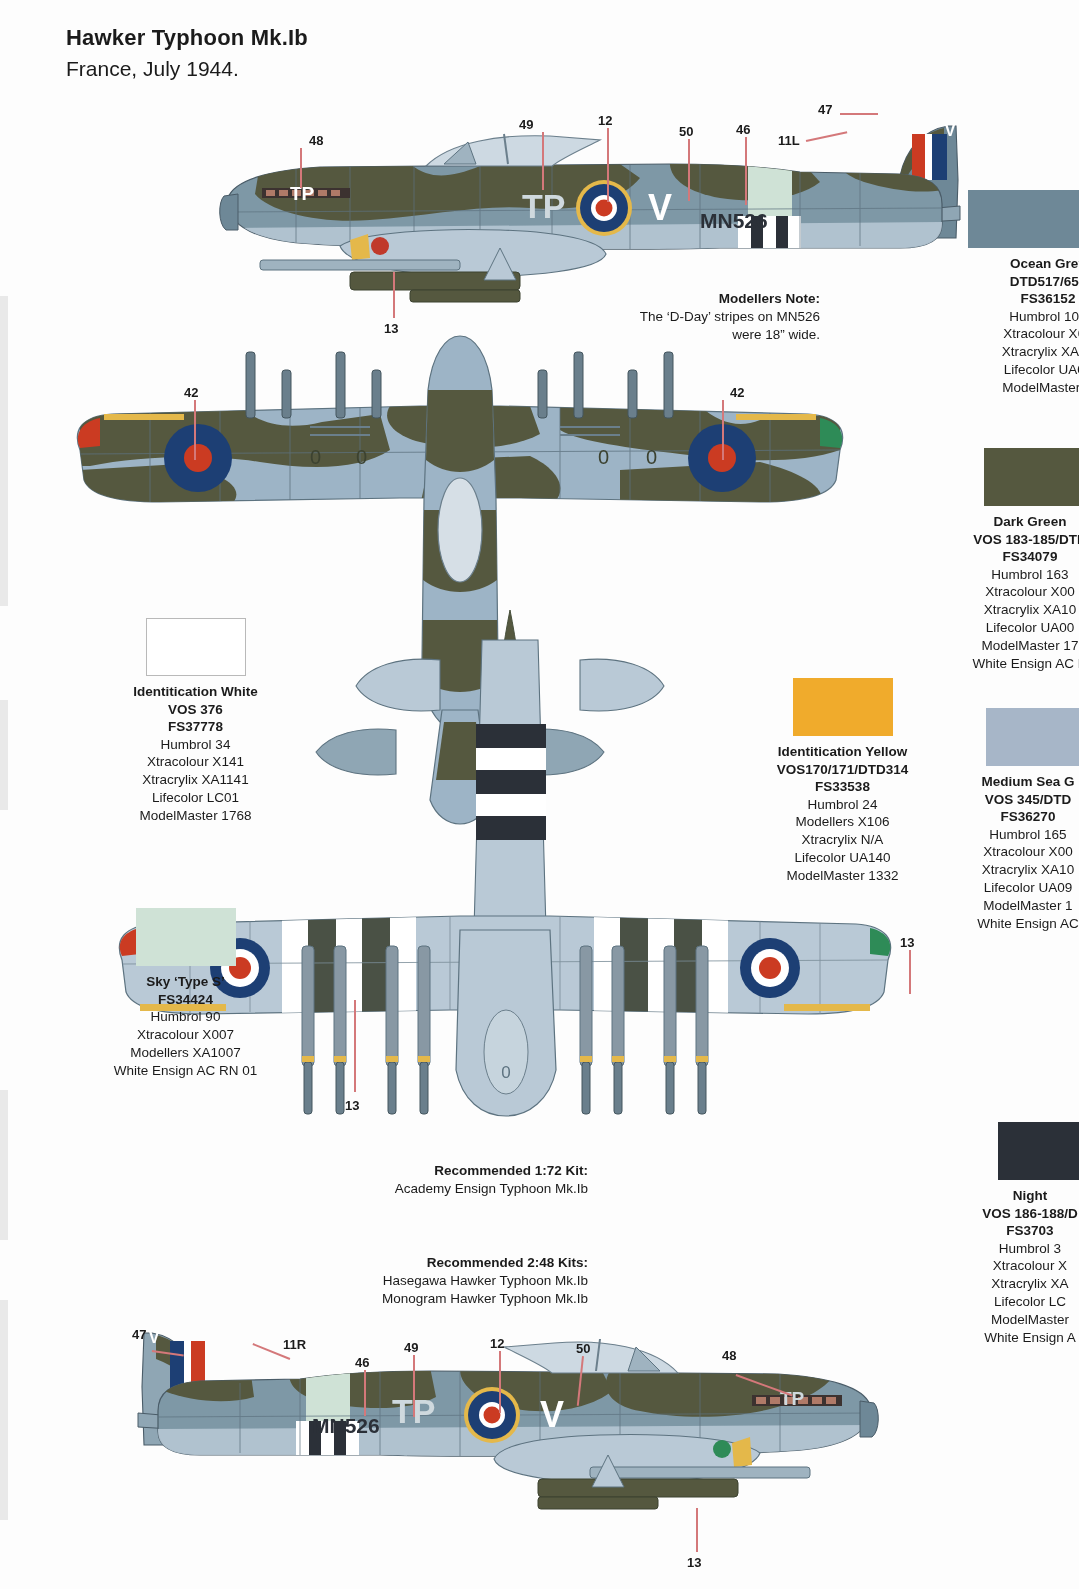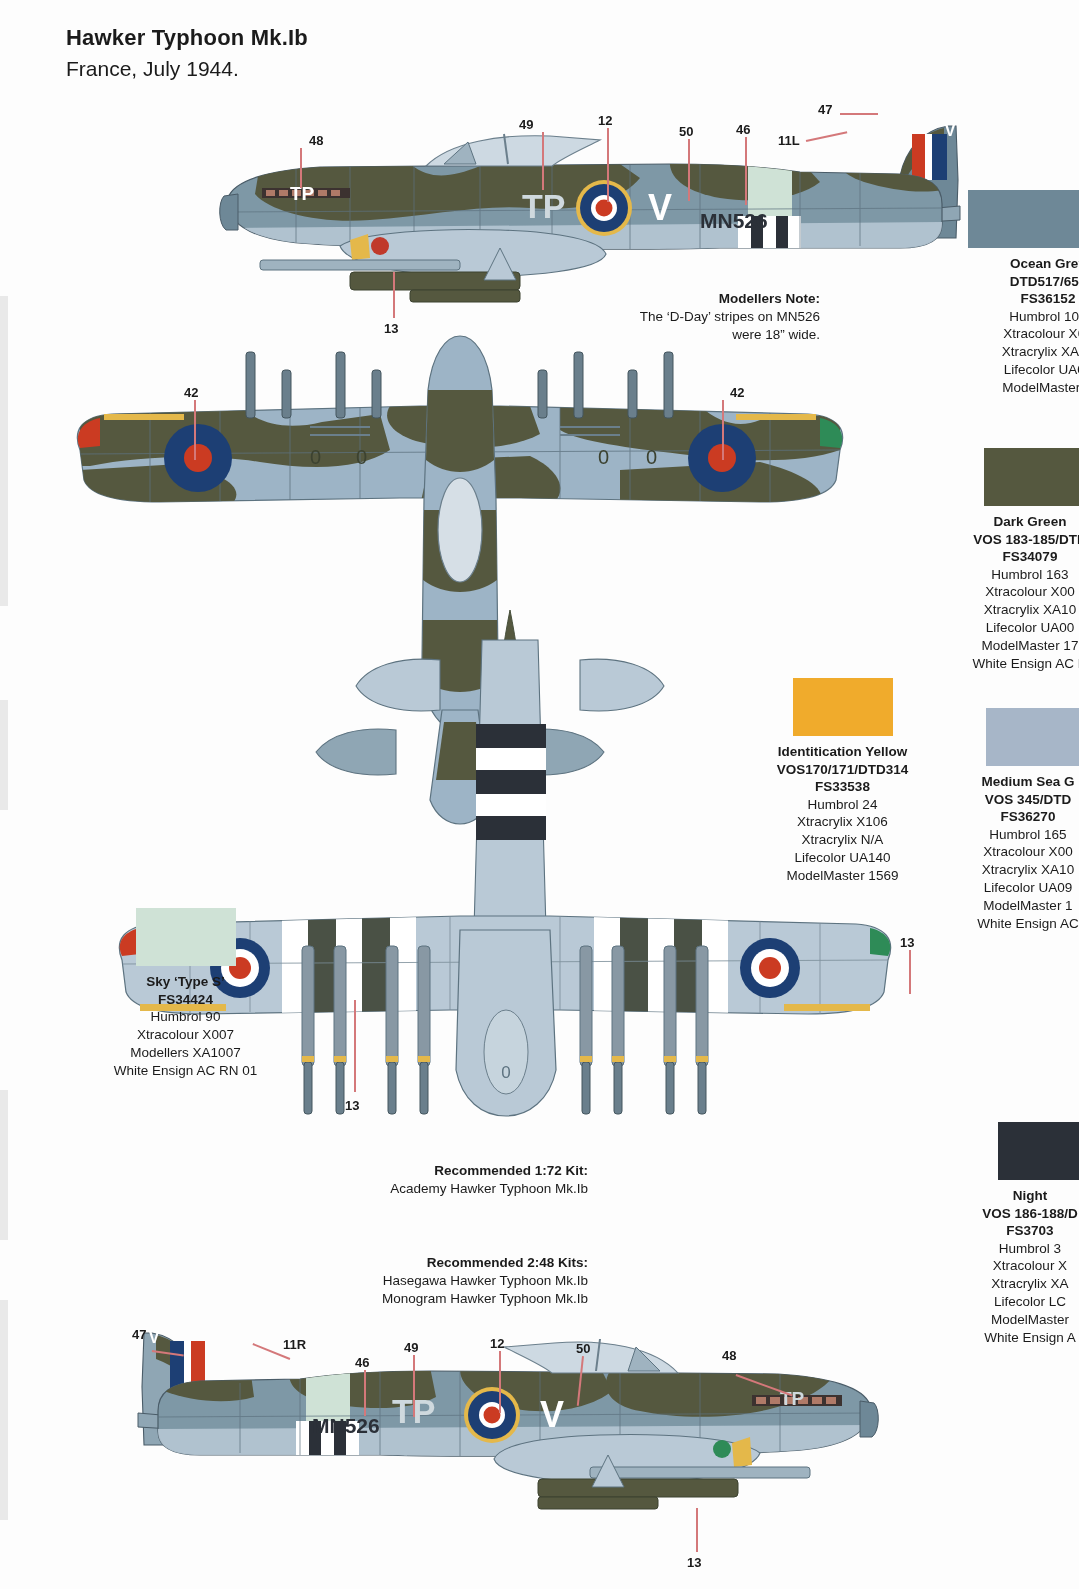--- a/index.html
+++ b/index.html
@@ -513,41 +513,52 @@
 
   <div class="callout" style="left:576px;top:1341px;">50</div>
   <div class="leader v" style="left:582px;top:1356px;height:50px;transform:rotate(6deg);transform-origin:top center;"></div>
 
   <div class="callout" style="left:722px;top:1348px;">48</div>
   <div class="leader h" style="left:736px;top:1374px;width:60px;transform:rotate(20deg);transform-origin:left center;"></div>
 
   <div class="callout" style="left:687px;top:1555px;">13</div>
   <div class="leader v" style="left:696px;top:1508px;height:44px;"></div>
 
+  <div class="swatch-block" style="left:88px;top:618px;width:215px;">
+    <div class="swatch" style="background:#ffffff;"></div>
+    <div class="name">Identitication White</div>
+    <div class="spec">VOS 376</div>
+    <div class="spec">FS37778</div>
+    <div class="brand">Humbrol 34</div>
+    <div class="brand">Xtracolour X141</div>
+    <div class="brand">Xtracrylix XA1141</div>
+    <div class="brand">Lifecolor LC01</div>
+    <div class="brand">ModelMaster 1768</div>
+  </div>
 
   <div class="swatch-block" style="left:78px;top:908px;width:215px;">
     <div class="swatch" style="background:#cfe2d6;border-color:#cfe2d6;"></div>
     <div class="name">Sky ‘Type S’</div>
     <div class="spec">FS34424</div>
     <div class="brand">Humbrol 90</div>
     <div class="brand">Xtracolour X007</div>
     <div class="brand">Modellers XA1007</div>
     <div class="brand">White Ensign AC RN 01</div>
   </div>
 
   <div class="swatch-block" style="left:735px;top:678px;width:215px;">
     <div class="swatch" style="background:#f0ab2c;border-color:#f0ab2c;"></div>
     <div class="name">Identitication Yellow</div>
     <div class="spec">VOS170/171/DTD314</div>
     <div class="spec">FS33538</div>
     <div class="brand">Humbrol 24</div>
-    <div class="brand">Xtracrylix X106</div>
+    <div class="brand">Modellers X106</div>
     <div class="brand">Xtracrylix N/A</div>
     <div class="brand">Lifecolor UA140</div>
-    <div class="brand">ModelMaster 1569</div>
+    <div class="brand">ModelMaster 1332</div>
   </div>
 
   <div class="swatch-block right-col" style="left:968px;top:190px;width:160px;">
     <div class="swatch" style="background:#6e8897;border-color:#6e8897;width:112px;"></div>
     <div class="name">Ocean Grey</div>
     <div class="spec">DTD517/658</div>
     <div class="spec">FS36152</div>
     <div class="brand">Humbrol 106</div>
     <div class="brand">Xtracolour X00</div>
     <div class="brand">Xtracrylix XA10</div>
@@ -589,21 +600,21 @@
     <div class="brand">Humbrol 3</div>
     <div class="brand">Xtracolour X</div>
     <div class="brand">Xtracrylix XA</div>
     <div class="brand">Lifecolor LC</div>
     <div class="brand">ModelMaster</div>
     <div class="brand">White Ensign A</div>
   </div>
 
   <div class="note" style="left:268px;top:1162px;width:320px;">
     <div class="hd">Recommended 1:72 Kit:</div>
-    <div class="ln">Academy Hawker Typhoon Mk.Ib</div>
+    <div class="ln">Academy Ensign Typhoon Mk.Ib</div>
   </div>
 
   <div class="note" style="left:268px;top:1254px;width:320px;">
     <div class="hd">Recommended 2:48 Kits:</div>
     <div class="ln">Hasegawa Hawker Typhoon Mk.Ib</div>
     <div class="ln">Monogram Hawker Typhoon Mk.Ib</div>
   </div>
 
 </div>
 

